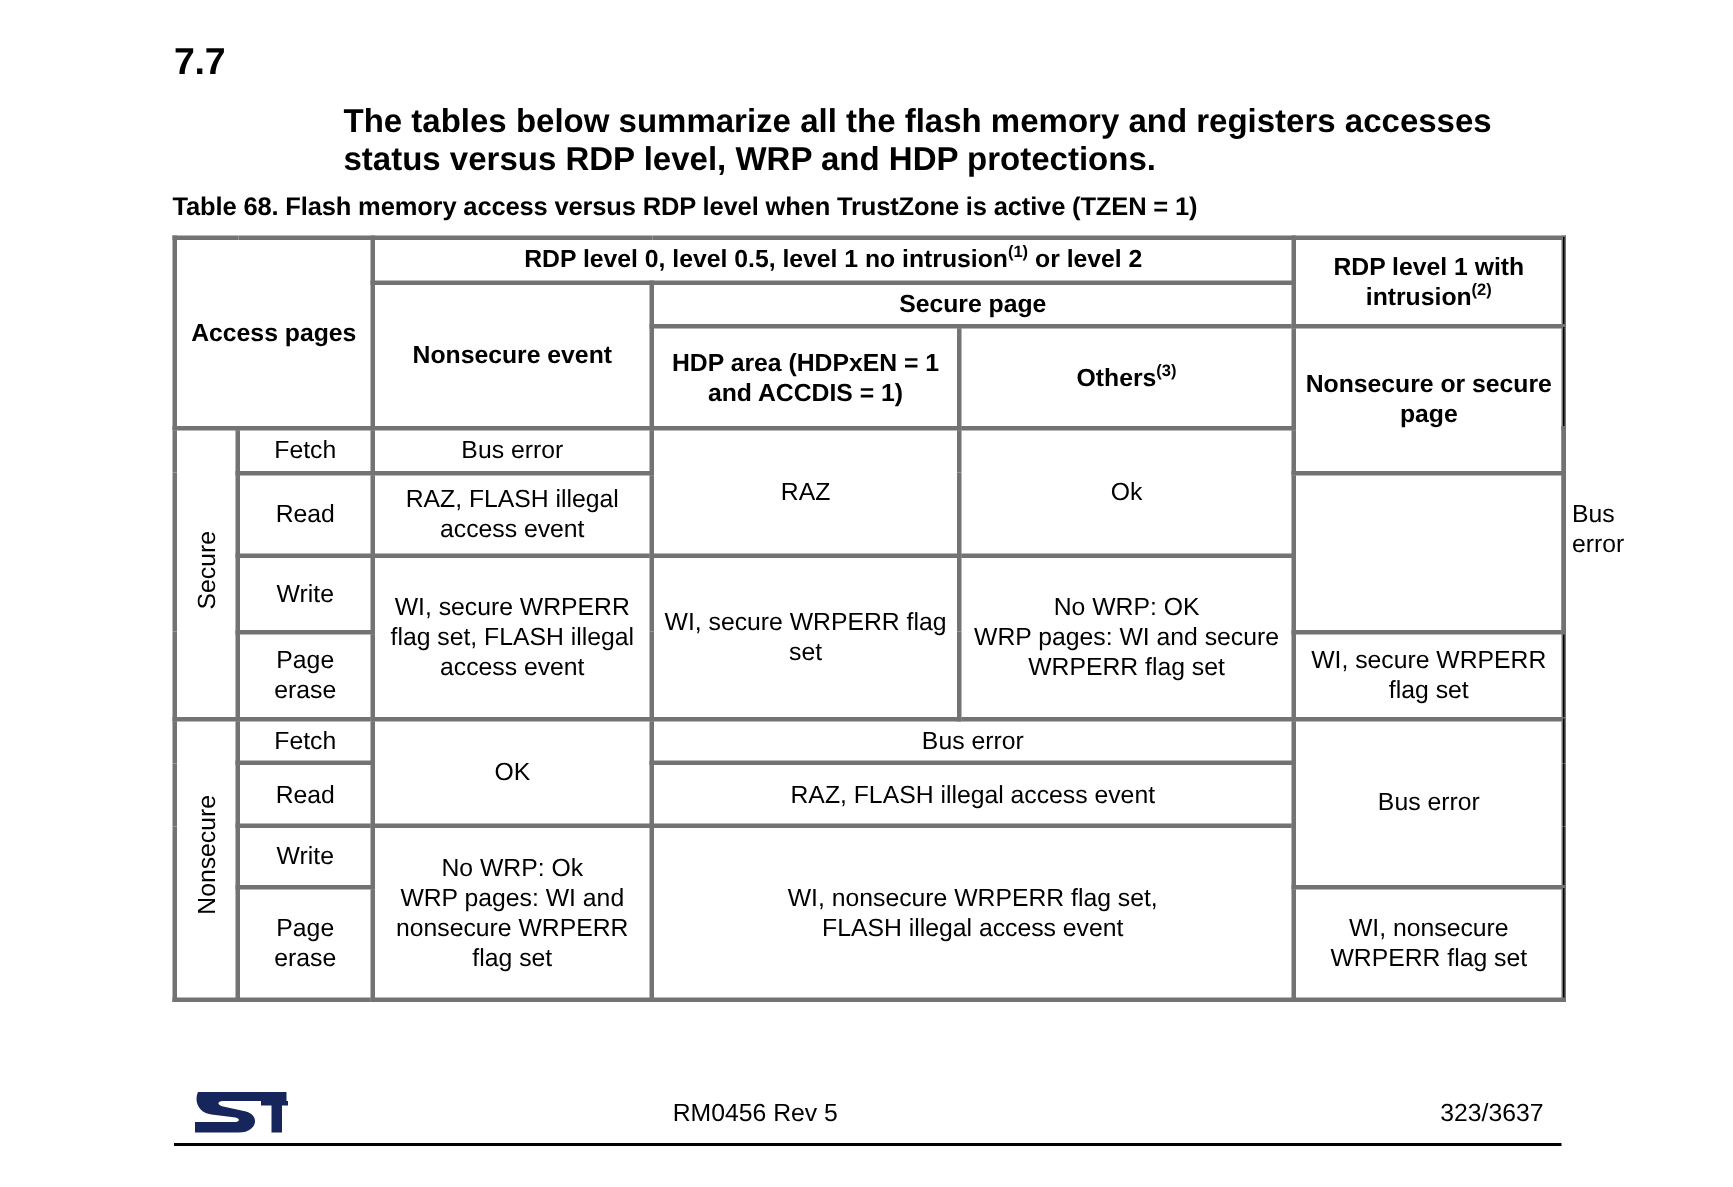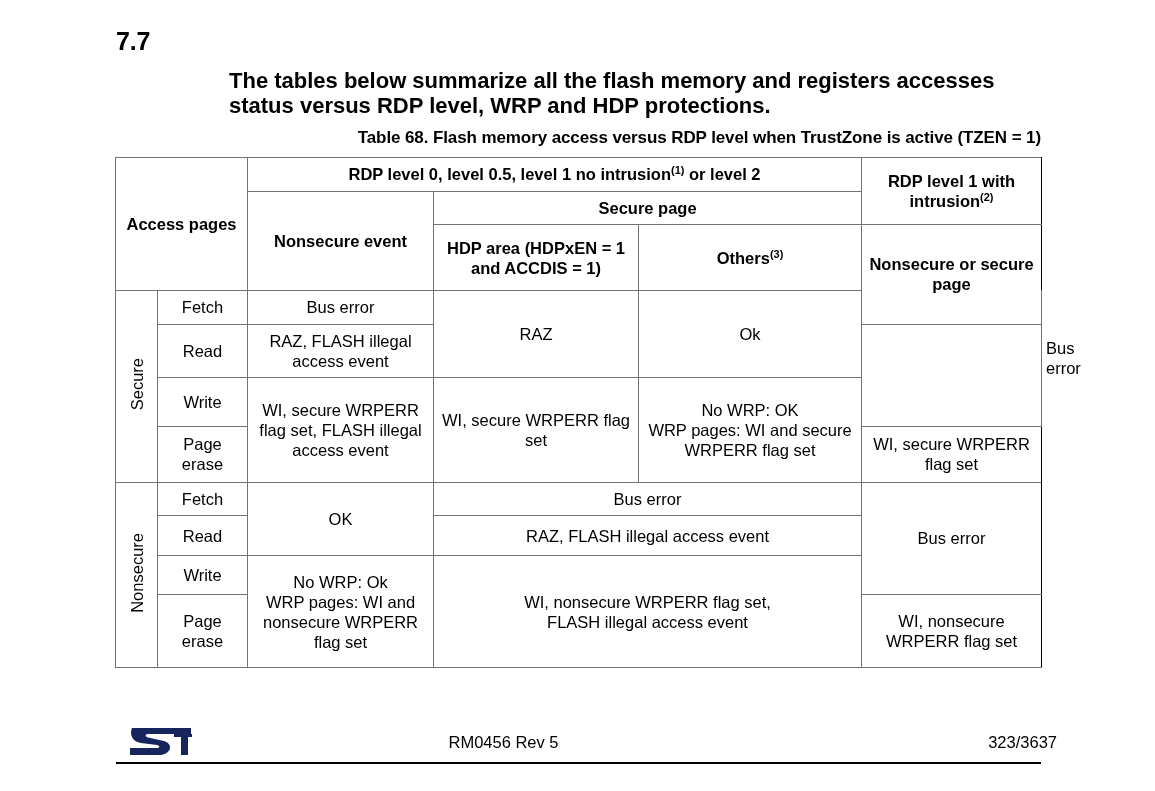--- a/index.html
+++ b/index.html
@@ -47,42 +47,42 @@
     font-size: 22px;
     line-height: 25px;
     font-weight: bold;
   }
 
   
   .table-caption {
     position: absolute;
     left: 115px; top: 128px;
     width: 926px;
-    text-align: right;
+    text-align: left;
     font-size: 17px;
     font-weight: bold;
     letter-spacing: -0.1px;
   }
 
   
   .tbl-wrap {
     position: absolute;
     left: 115px;
     top: 157px;
     width: 926px;
     height: 511px;
   }
   table.doc-table {
     border-collapse: collapse;
     table-layout: fixed;
     width: 926px;
     height: 511px;
   }
   table.doc-table td {
-    border: 1px solid #737373;
+    border: 3px solid #737373;
     text-align: center;
     vertical-align: middle;
     font-size: 16.5px;
     line-height: 20px;
     padding: 2px 4px;
   }
   td.hdr {
     font-weight: bold;
     font-size: 17px;
     line-height: 21px;
@@ -119,21 +119,21 @@
   }
   .footer-center {
     position: absolute;
     left: 0; top: 733px;
     width: 1007px;
     text-align: center;
     font-size: 16.5px;
   }
   .footer-right {
     position: absolute;
-    right: 98px; top: 733px;
+    right: 126px; top: 733px;
     font-size: 16.5px;
   }
 </style>
 </head>
 <body>
 
 <div class="section-head">
   <span class="section-num">7.7</span>
 </div>
 

